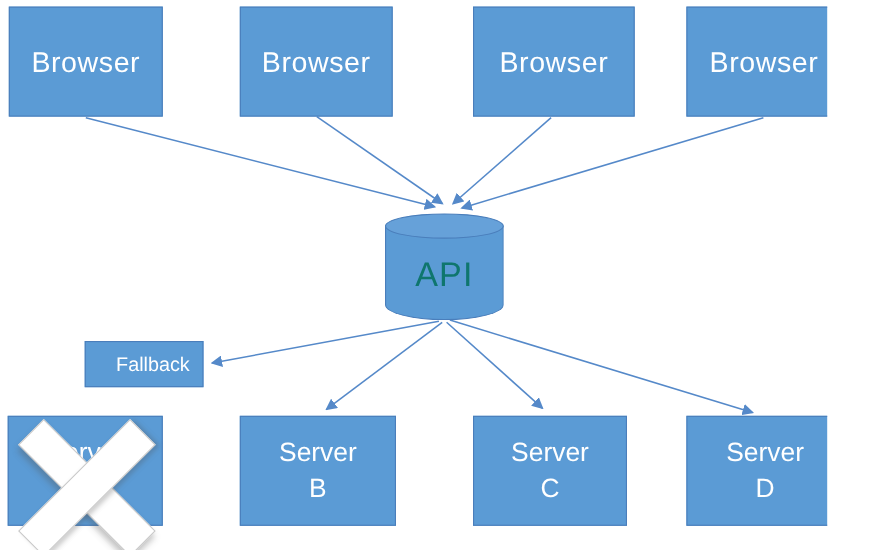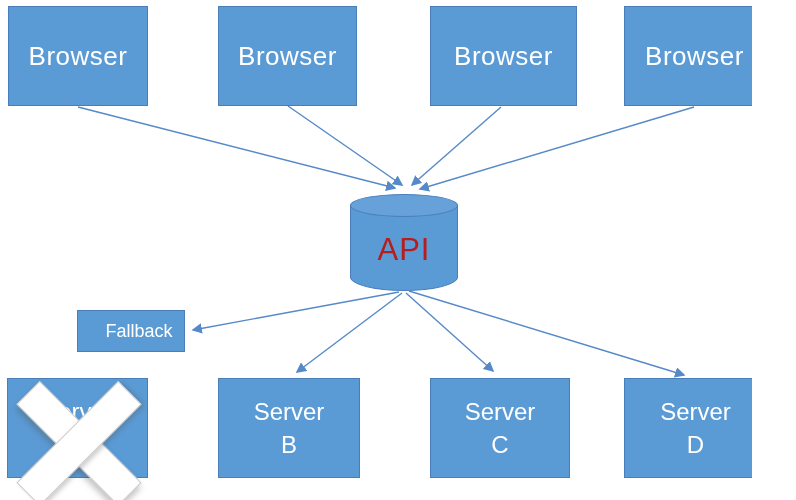--- a/index.html
+++ b/index.html
@@ -42,21 +42,21 @@
   .cyl-top {
     position: absolute; left: 0; top: 0; width: 108px; height: 23px;
     background: #66a1d9;
     border: 1.5px solid #4a7ebb;
     border-radius: 50%;
     box-sizing: border-box;
   }
   .cyl-label {
     position: absolute; left: 0; top: 26px; width: 108px; height: 60px;
     display: flex; align-items: center; justify-content: center;
-    color: #b91c1c; font-size: 31px; letter-spacing: 1px;
+    color: #0f766e; font-size: 31px; letter-spacing: 1px;
   }
 
   
   .cross { position: absolute; left: 0; top: 0; width: 0; height: 0; }
   .cross-bar {
     position: absolute;
     width: 142px; height: 31px;
     left: 7px; top: 427px;
     background: #ffffff;
     border: 1px solid #c9c9c9;

